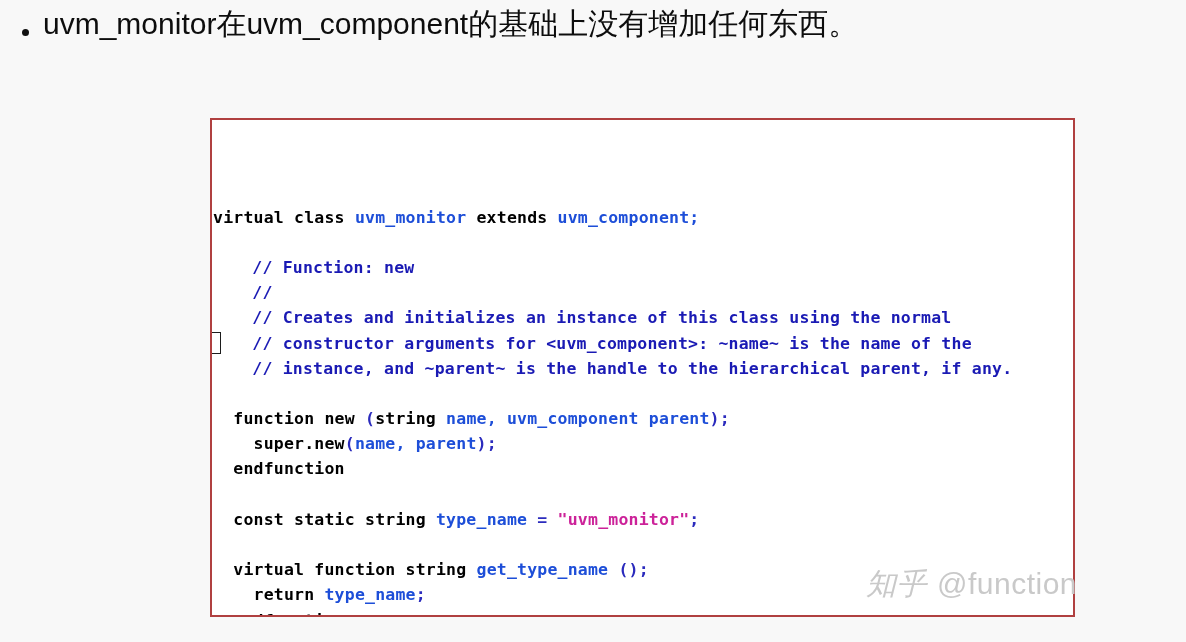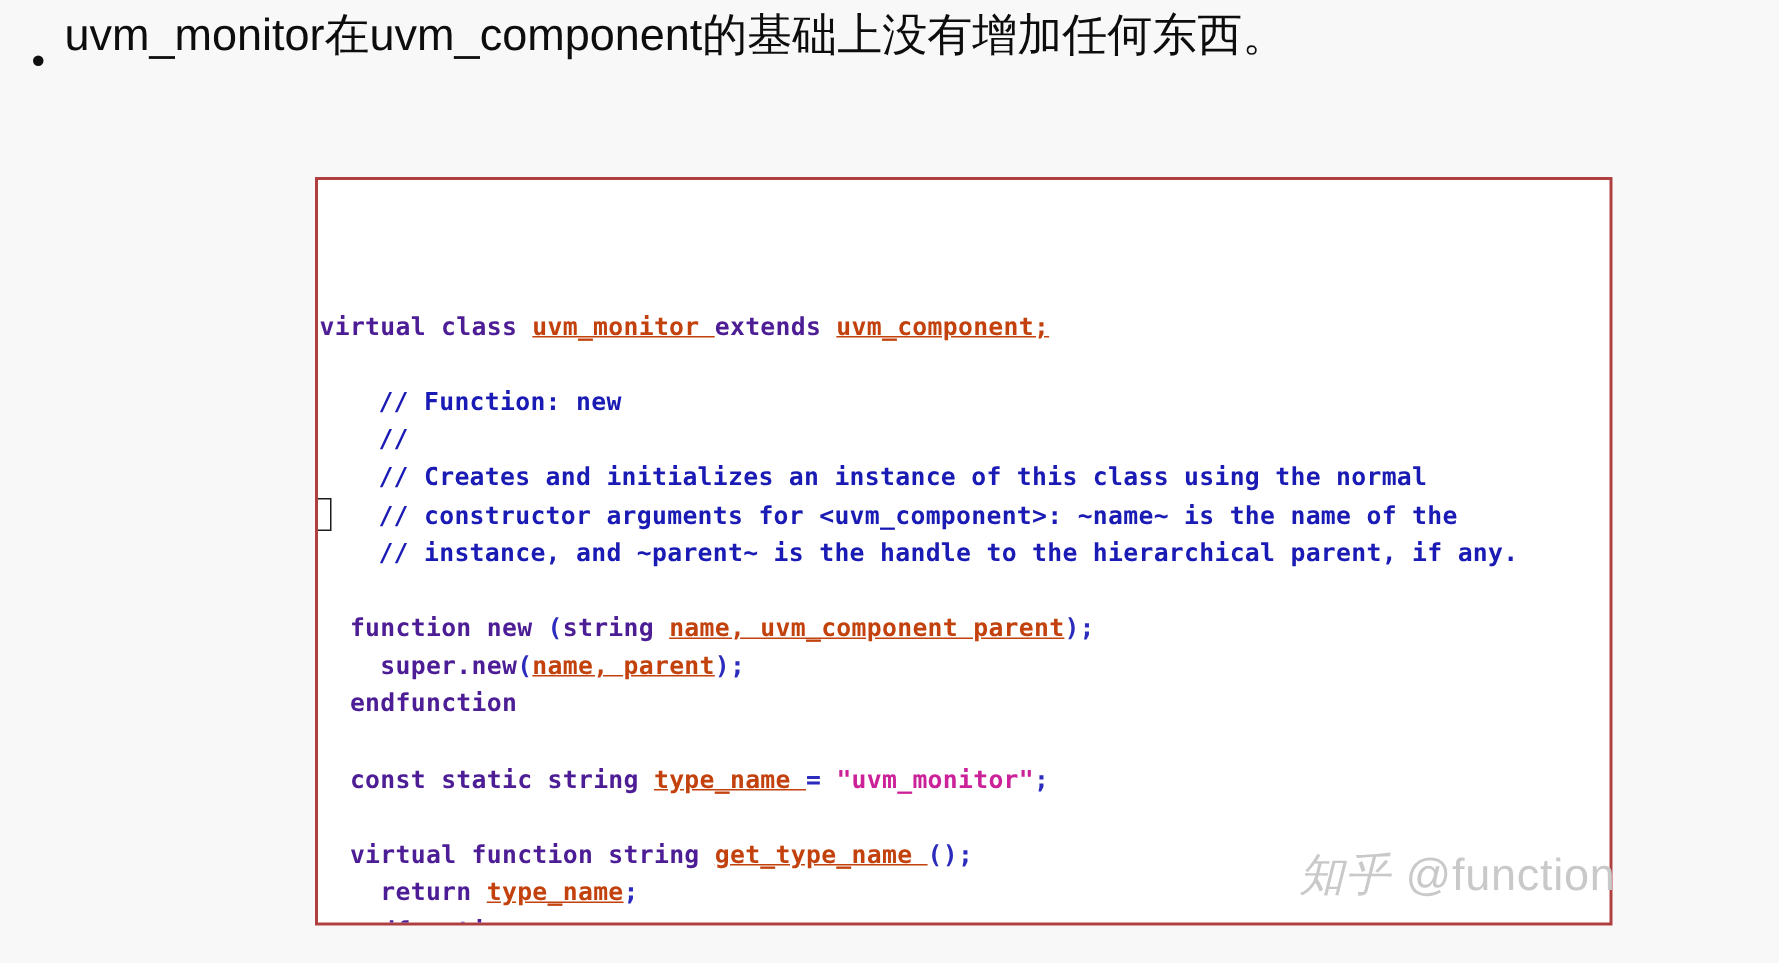--- a/index.html
+++ b/index.html
@@ -14,21 +14,21 @@
     overflow: hidden;
     position: relative;
   }
 
   
   .slide-heading {
     position: absolute;
     left: 22px;
     top: 4px;
     display: flex;
-    align-items: flex-end;
+    align-items: center;
     white-space: nowrap;
   }
   .bullet-dot {
     width: 7px;
     height: 7px;
     border-radius: 50%;
     background: #101010;
     margin-top: 17px;
     margin-right: 14px;
     flex: 0 0 auto;
@@ -73,22 +73,22 @@
     left: -1px;
     top: 212px;
     width: 10px;
     height: 22px;
     background: #ffffff;
     border: 1.6px solid #1c1c1c;
     box-sizing: border-box;
   }
 
   
-  .kw   { color: #4c1d95; }   
-  .id   { color: #c2410c; text-decoration: underline; }   
+  .kw   { color: #000000; }   
+  .id   { color: #1d4ed8; }   
   .cmt  { color: #1a1ab4; padding-left: 19px; }   
   .str  { color: #cc2299; }   
   .pun  { color: #2b2bbd; }   
   .plain{ color: #141414; }
 
   
   .watermark {
     position: absolute;
     left: 866px;
     top: 565px;

